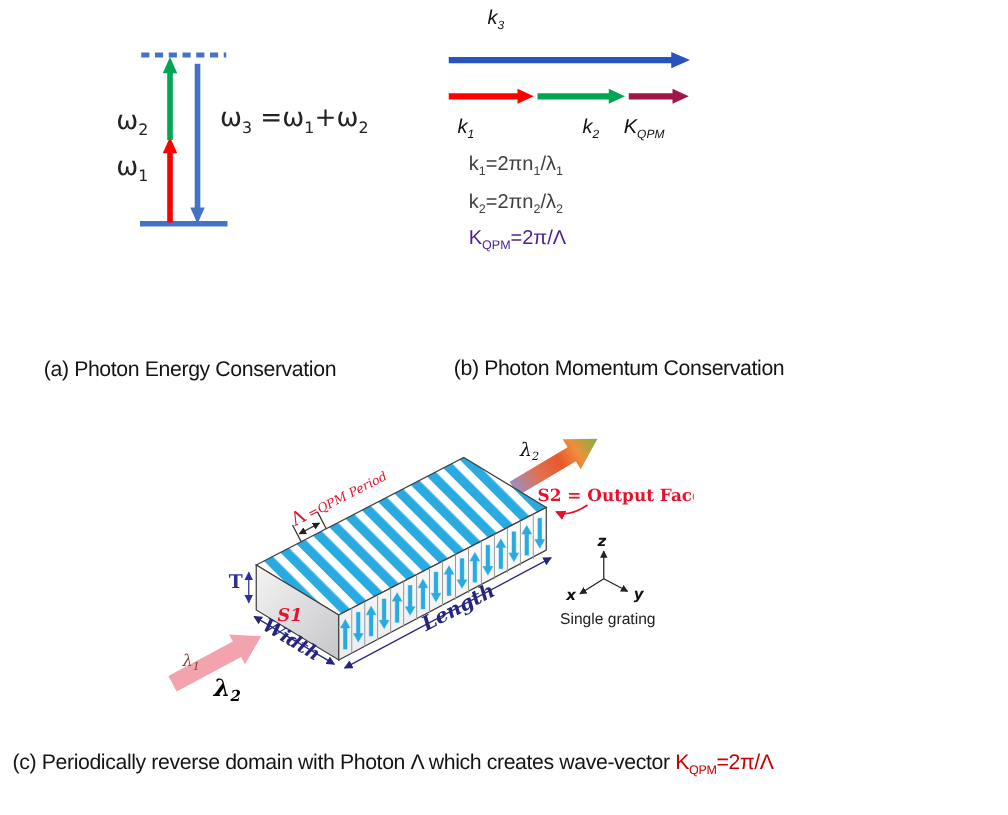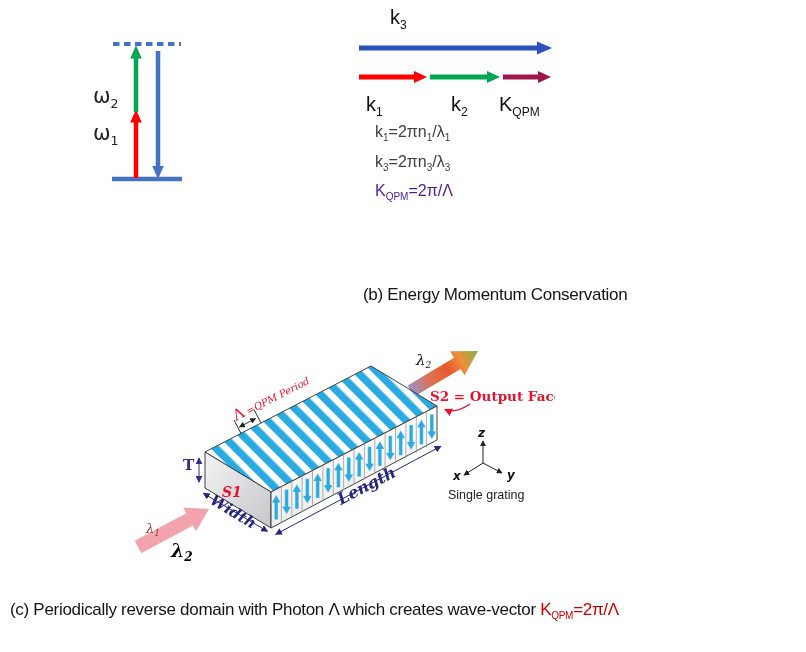--- a/index.html
+++ b/index.html
@@ -1,20 +1,20 @@
 <!DOCTYPE html>
 <html><head>
 <meta charset="utf-8">
 <style>
   html,body{margin:0;padding:0;background:#ffffff;}
   #canvas{position:relative;width:806px;height:652px;background:#ffffff;overflow:hidden;
           font-family:"Liberation Sans",sans-serif;}
   .lbl{position:absolute;white-space:nowrap;}
   .omega{font-size:21px;color:#222;font-family:"DejaVu Sans",sans-serif;}
-  .klabel{font-size:20px;color:#111;}
+  .klabel{font-size:16px;color:#111;font-style:italic;}
   .omega sub,.klabel sub{font-size:0.60em;}
   #equations{position:absolute;left:375px;top:120px;}
   .eq{font-size:16px;line-height:23.4px;color:#404040;white-space:nowrap;}
   .eq sub{font-size:10px;}
   .eq.red{color:#4c1d95;}
   .cap{font-size:17px;color:#141414;letter-spacing:-0.3px;}
   .cap .red-part{color:#c80000;}
   .cap sub{font-size:10px;}
   
   .t-label{font:bold 15px "DejaVu Serif",serif;fill:#2E3192;}
@@ -50,20 +50,22 @@
       <line x1="136" y1="112" x2="136" y2="58" stroke="#00A651" stroke-width="4.5"></line>
       <polygon points="136,45.5 130.2,58.5 141.8,58.5" fill="#00A651"></polygon>
     </g>
     <g>
       <line x1="158" y1="51" x2="158" y2="167" stroke="#4472C4" stroke-width="4.5"></line>
       <polygon points="158,179 152.2,166 163.8,166" fill="#4472C4"></polygon>
     </g>
   </svg>
   <div class="lbl omega" style="left:93px;top:84px"><span>ω</span><sub>2</sub></div>
   <div class="lbl omega" style="left:93px;top:121px"><span>ω</span><sub>1</sub></div>
+  <div class="lbl omega" style="left:176px;top:82px"><span>ω</span><sub>3</sub><span> =</span><span>ω</span><sub>1</sub><span>+</span><span>ω</span><sub>2</sub></div>
+  <div class="lbl cap" style="left:35px;top:286px">(a) Photon Energy Conservation</div>
 
   <svg style="position:absolute;left:352px;top:38px;" width="208" height="50" viewBox="352 38 208 50">
     <g>
       <line x1="359" y1="48" x2="539" y2="48" stroke="#2A52BE" stroke-width="5"></line>
       <polygon points="537,41.5 552,48 537,54.5" fill="#2A52BE"></polygon>
     </g>
     <g>
       <line x1="359" y1="77" x2="416" y2="77" stroke="#FF0000" stroke-width="5"></line>
       <polygon points="414,71 427,77 414,83" fill="#FF0000"></polygon>
     </g>
@@ -71,29 +73,29 @@
       <line x1="430" y1="77" x2="488" y2="77" stroke="#00A651" stroke-width="5"></line>
       <polygon points="487,71 500,77 487,83" fill="#00A651"></polygon>
     </g>
     <g>
       <line x1="503" y1="77" x2="539" y2="77" stroke="#A0154A" stroke-width="5"></line>
       <polygon points="538,71 551,77 538,83" fill="#A0154A"></polygon>
     </g>
   </svg>
   <div class="lbl klabel" style="left:390px;top:6px"><span>k</span><sub>3</sub></div>
   <div class="lbl klabel" style="left:366px;top:93px"><span>k</span><sub>1</sub></div>
-  <div class="lbl klabel" style="left:451px;top:93px"><span>k</span><sub>2</sub></div>
+  <div class="lbl klabel" style="left:466px;top:93px"><span>k</span><sub>2</sub></div>
   <div class="lbl klabel" style="left:499px;top:93px"><span>K</span><sub>QPM</sub></div>
 
   <div id="equations">
     <div class="eq"><span>k</span><sub>1</sub><span>=2πn</span><sub>1</sub><span>/λ</span><sub>1</sub></div>
-    <div class="eq"><span>k</span><sub>3</sub><span>=2πn</span><sub>3</sub><span>/λ</span><sub>3</sub></div>
+    <div class="eq"><span>k</span><sub>2</sub><span>=2πn</span><sub>2</sub><span>/λ</span><sub>2</sub></div>
     <div class="eq red"><span>K</span><sub>QPM</sub><span>=2π/Λ</span></div>
   </div>
-  <div class="lbl cap" style="left:363px;top:285px">(b) Energy Momentum Conservation</div>
+  <div class="lbl cap" style="left:363px;top:285px">(b) Photon Momentum Conservation</div>
 
   <svg id="panelc" style="position:absolute;left:95px;top:340px;" width="460" height="225" viewBox="95 340 460 225">
     <defs>
       <pattern id="stripes" width="14" height="14" patternUnits="userSpaceOnUse" patternTransform="rotate(-45)">
         <rect width="14" height="14" fill="#ffffff"></rect>
         <rect width="7.5" height="14" fill="#29ABE2"></rect>
       </pattern>
       <linearGradient id="grayGrad" x1="0" y1="0" x2="1" y2="1">
         <stop offset="0" stop-color="#f4f4f4"></stop>
           <stop offset="1" stop-color="#c6c6ca"></stop>

